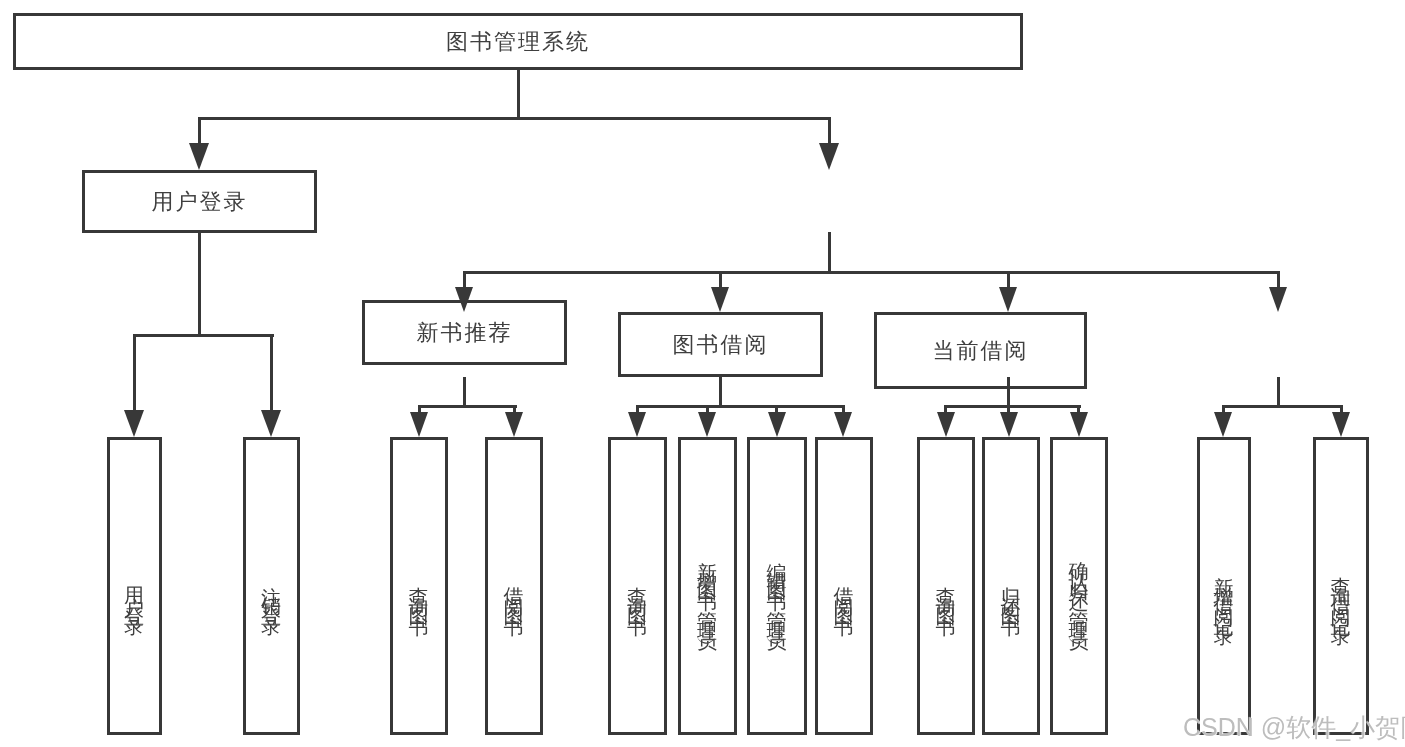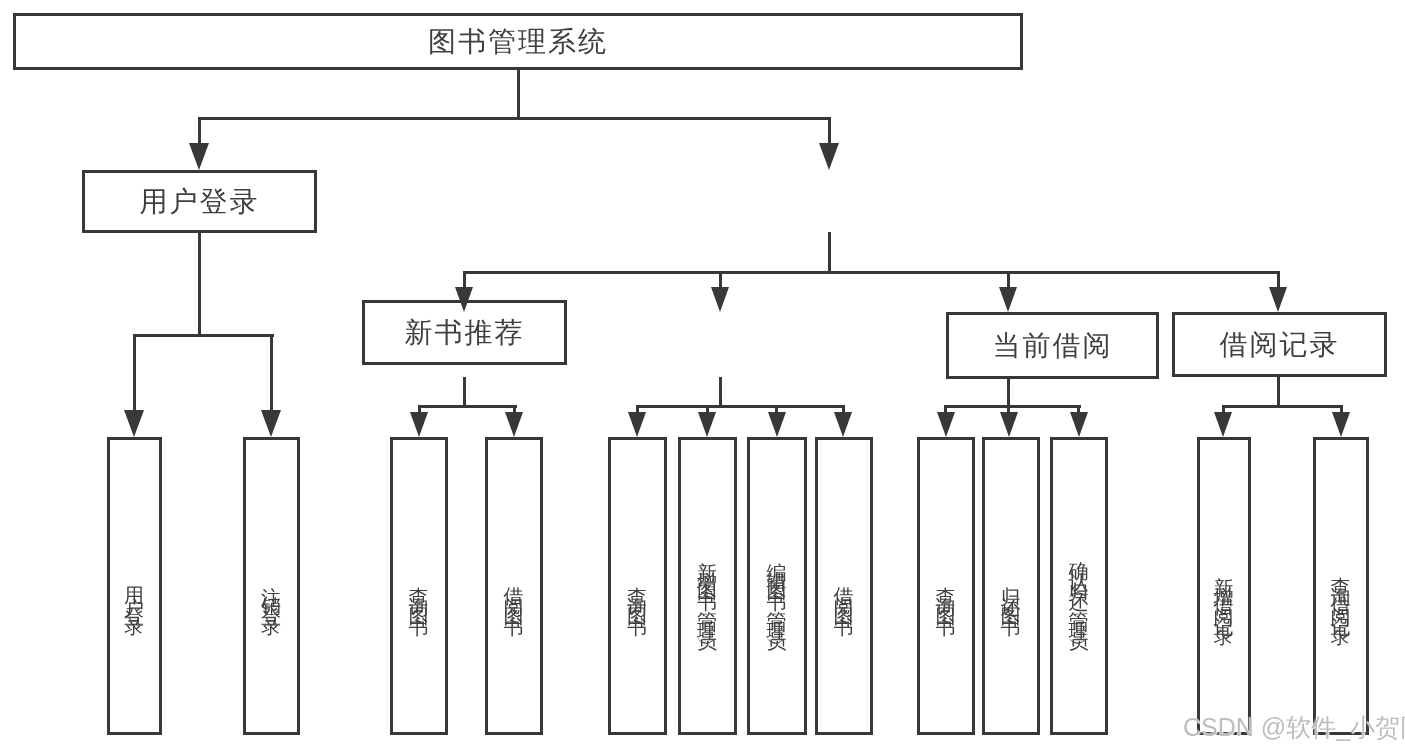--- a/index.html
+++ b/index.html
@@ -2,21 +2,21 @@
 <html style="--line: #383838; --text: #3f3f3f; --background: #ffffff; --watermark: #bdbdbd;"><head>
 <meta charset="utf-8">
 <style>
   :root { --line:#383838; --text:#3f3f3f; --background:#ffffff; --watermark:#bdbdbd; }
   * { box-sizing: border-box; }
   body { margin:0; background:#fff; font-family:"Liberation Sans","DejaVu Sans",sans-serif; }
   .stage { position:relative; width:1405px; height:747px; background:var(--background); overflow:hidden; }
 
   .node { position:absolute; border:3px solid var(--line); background:#fff;
           display:flex; align-items:center; justify-content:center; }
-  .node > span { color:var(--text); font-size:28px; letter-spacing:2px; }
+  .node > span { color:var(--text); font-size:22px; letter-spacing:2px; }
 
   .leaf { position:absolute; border:3px solid var(--line); background:#fff;
           display:flex; align-items:center; justify-content:center; }
   .leaf > span { writing-mode:vertical-rl; text-orientation:mixed; color:var(--text);
                  font-size:20px; letter-spacing:10px; margin-bottom:-10px; line-height:1; }
 
   .hl, .vl { position:absolute; background:var(--line); }
   .hl { height:3px; }
   .vl { width:3px; }
 
@@ -38,25 +38,25 @@
     <span>图书管理系统</span>
   </div>
 
   <div class="node" style="left:82px;top:170px;width:235px;height:63px">
     <span>用户登录</span>
   </div>
 
   <div class="node" style="left:362px;top:300px;width:205px;height:65px">
     <span>新书推荐</span>
   </div>
-  <div class="node" style="left:946px;top:312px;width:213px;height:67px">
+  <div class="node" style="left:618px;top:312px;width:205px;height:65px">
+    <span>图书借阅</span>
+  </div>
+  <div class="node" style="left:874px;top:312px;width:213px;height:77px">
     <span>当前借阅</span>
-  </div>
-  <div class="node" style="left:1172px;top:312px;width:215px;height:65px">
-    <span>借阅记录</span>
   </div>
 
   <div class="leaf" style="left:107px;top:437px;width:55px;height:298px">
     <span>用户登录</span>
   </div>
   <div class="leaf" style="left:243px;top:437px;width:57px;height:298px">
     <span>注销登录</span>
   </div>
   <div class="leaf" style="left:390px;top:437px;width:58px;height:298px">
     <span>查询图书</span>

